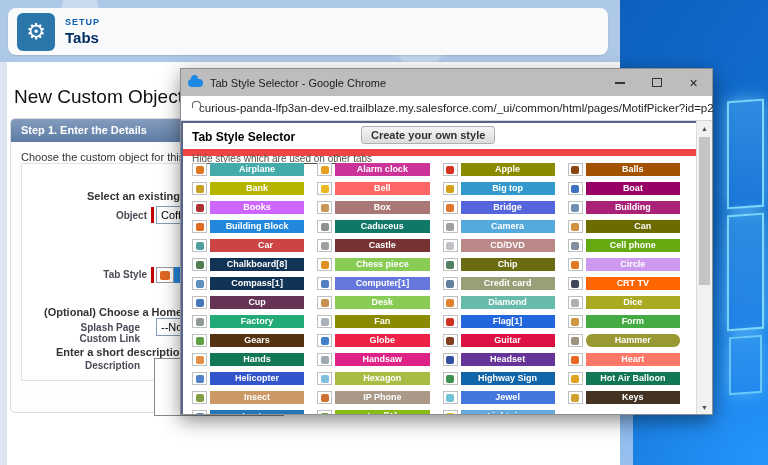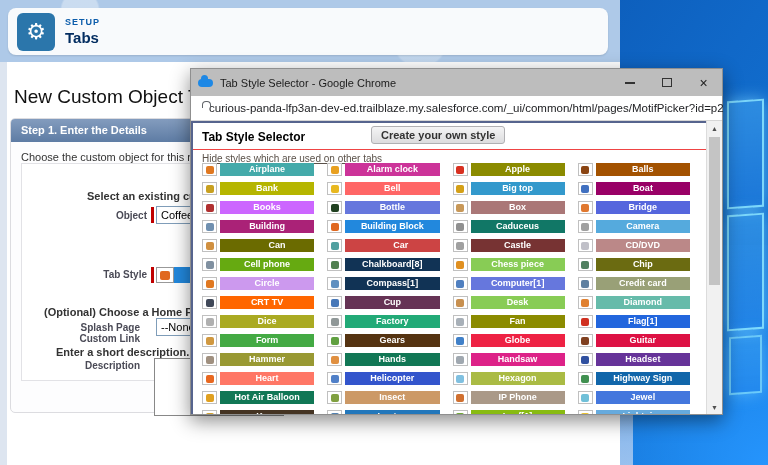--- a/index.html
+++ b/index.html
@@ -54,21 +54,21 @@
   .tabstyle-iconbox { width:18px; height:16px; background:#fff; border:1px solid #999;
     display:flex; align-items:center; justify-content:center; }
   .tabstyle-iconbox .blk { width:10px; height:9px; background:#e06820; border-radius:2px; }
   .tabstyle-bar { width:96px; height:16px; background:#2288dd; color:#fff; font-size:9px; font-weight:bold;
     display:flex; align-items:center; justify-content:center; }
   .desc-area { position:absolute; left:132px; top:194px; width:130px; height:58px;
     background:#fff; border:1px solid #888; }
   .link { text-decoration:underline; cursor:pointer; }
 
   
-  .popup { position:absolute; left:190px; top:68px; width:533px; height:347px; background:#14532d;
+  .popup { position:absolute; left:180px; top:68px; width:533px; height:347px; background:#14532d;
     border:1px solid #8f8f8f; box-shadow:0 6px 18px rgba(0,0,0,.45); }
   .titlebar { position:absolute; left:0; top:0; right:0; height:27px; background:#bdbdbd;
     display:flex; align-items:center; padding-left:7px; }
   .cloud { position:relative; width:15px; height:8px; background:#1e88e5; border-radius:8px; margin-right:7px; }
   .cloud::before { content:""; position:absolute; left:3px; top:-4px; width:7px; height:7px;
     background:#1e88e5; border-radius:50%; }
   .titlebar-text { font-size:11px; color:#1c1c1c; }
   .win-controls { margin-left:auto; display:flex; align-items:center; height:100%; }
   .win-btn { width:37px; height:100%; display:flex; align-items:center; justify-content:center; cursor:pointer; }
   .min-glyph { width:10px; height:2px; background:#333; }
@@ -76,21 +76,21 @@
   .close-glyph { font-size:14px; color:#222; line-height:1; }
   .urlbar { position:absolute; left:0; top:27px; right:0; height:25px; background:#fff;
     border-bottom:1px solid #d6d6d6; display:flex; align-items:center; padding-left:10px; }
   .lock { position:relative; width:9px; height:7px; background:#5f6368; border-radius:1px; margin:3px 8px 0 0; }
   .lock::before { content:""; position:absolute; left:1px; top:-5px; width:7px; height:6px;
     border:1.5px solid #5f6368; border-bottom:none; border-radius:4px 4px 0 0; }
   .url-text { font-size:11.5px; color:#202124; white-space:nowrap; }
 
   .popup-content { position:absolute; left:0; top:52px; right:0; bottom:0; background:#fff;
     border-top:2px solid #56648e; border-left:2px solid #56648e; overflow:hidden; }
-  .content-header { position:relative; height:27px; border-bottom:1px solid #ef4444; }
+  .content-header { position:relative; height:33px; border-bottom:7px solid #ef4444; }
   .content-heading { position:absolute; left:9px; top:7px; font-size:12px; font-weight:bold; color:#000; }
   .create-btn { position:absolute; left:178px; top:3px; padding:2px 9px; font-size:11px; font-weight:bold;
     color:#333; background:linear-gradient(#f4f4f5,#dcdcde); border:1px solid #b0b0b3; border-radius:3px; cursor:pointer; }
   .hide-link { position:absolute; left:9px; top:30px; font-size:10px; color:#5a5149;
     text-decoration:underline; cursor:pointer; }
   .style-grid { position:absolute; left:9px; top:40px; width:488px;
     display:grid; grid-template-columns:repeat(4,1fr); grid-auto-rows:13px; column-gap:13px; row-gap:6px; }
   .style-cell { display:flex; align-items:center; cursor:pointer; }
   .style-icon-box { width:15px; height:13px; background:#fff; border:1px solid #c0c0c0;
     display:flex; align-items:center; justify-content:center; margin-right:3px; flex:none; }
@@ -246,26 +246,20 @@
           <span class="style-bar" style="background: rgb(153, 0, 102);">Boat</span>
         </div>
         <div class="style-cell">
           <span class="style-icon-box">
             <span class="style-dot" style="background: rgb(176, 48, 48);"></span>
           </span>
           <span class="style-bar" style="background: rgb(204, 102, 255);">Books</span>
         </div>
         <div class="style-cell">
           <span class="style-icon-box">
-            <span class="style-dot" style="background: rgb(32, 64, 32);"></span>
-          </span>
-          <span class="style-bar" style="background: rgb(102, 119, 221);">Bottle</span>
-        </div>
-        <div class="style-cell">
-          <span class="style-icon-box">
             <span class="style-dot" style="background: rgb(200, 152, 88);"></span>
           </span>
           <span class="style-bar" style="background: rgb(170, 119, 119);">Box</span>
         </div>
         <div class="style-cell">
           <span class="style-icon-box">
             <span class="style-dot" style="background: rgb(224, 120, 48);"></span>
           </span>
           <span class="style-bar" style="background: rgb(85, 102, 221);">Bridge</span>
         </div>
@@ -434,21 +428,21 @@
         <div class="style-cell">
           <span class="style-icon-box">
             <span class="style-dot" style="background: rgb(128, 64, 32);"></span>
           </span>
           <span class="style-bar" style="background: rgb(221, 17, 68); text-align: center;">Guitar</span>
         </div>
         <div class="style-cell">
           <span class="style-icon-box">
             <span class="style-dot" style="background: rgb(160, 144, 128);"></span>
           </span>
-          <span class="style-bar" style="background: rgb(153, 153, 51);">Hammer</span>
+          <span class="style-bar" style="background: rgb(153, 153, 51); border-radius: 6px;">Hammer</span>
         </div>
         <div class="style-cell">
           <span class="style-icon-box">
             <span class="style-dot" style="background: rgb(224, 144, 64);"></span>
           </span>
           <span class="style-bar" style="background: rgb(17, 119, 85);">Hands</span>
         </div>
         <div class="style-cell">
           <span class="style-icon-box">
             <span class="style-dot" style="background: rgb(160, 168, 176);"></span>

